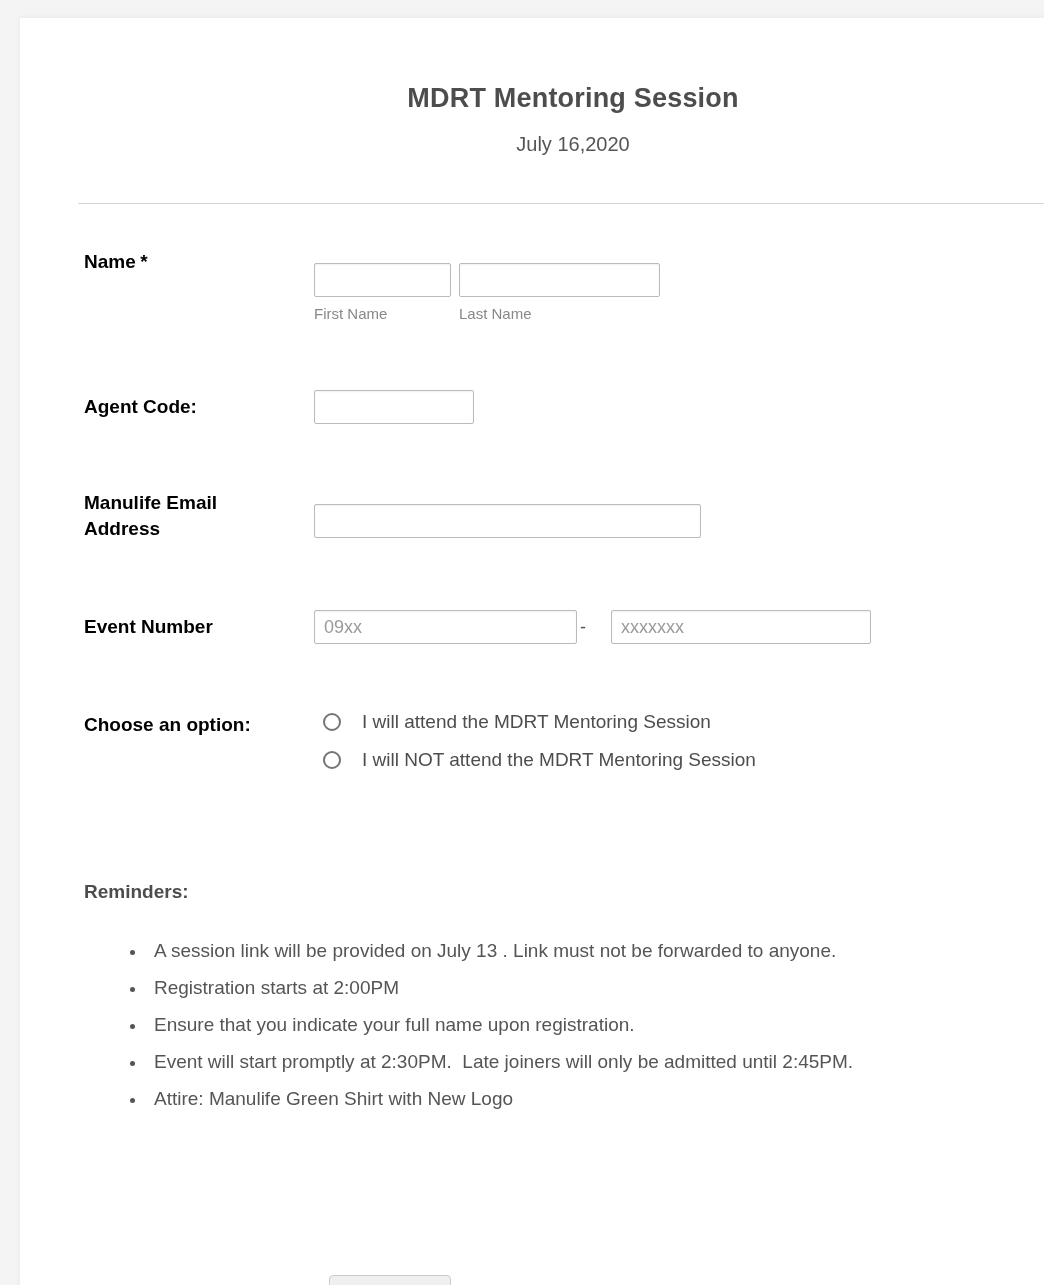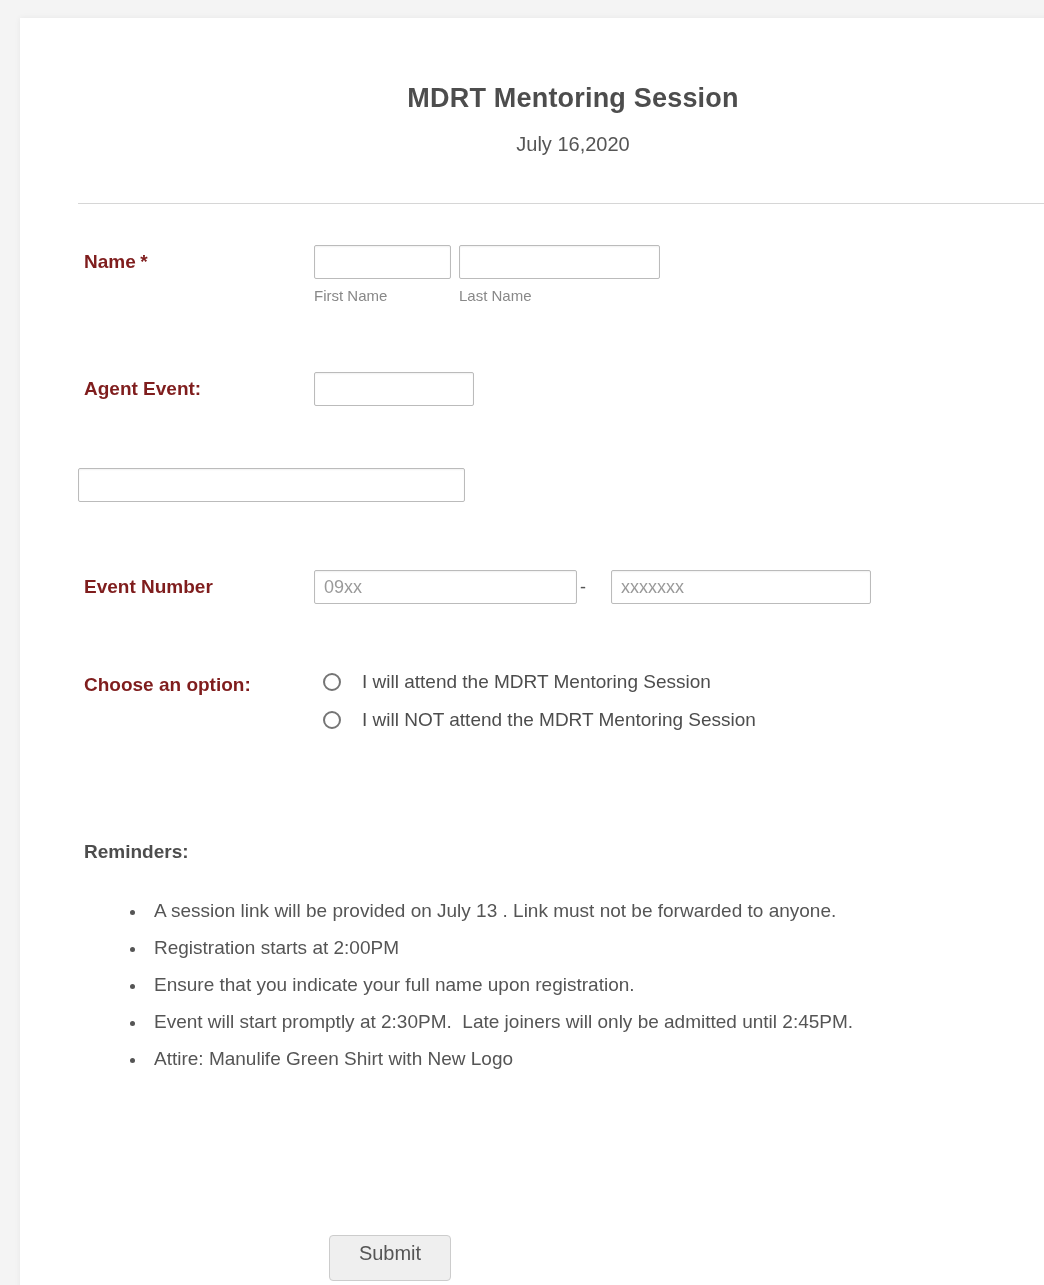--- a/index.html
+++ b/index.html
@@ -35,21 +35,21 @@
   .row-name      { margin-top: 41px; }
   .row-agent     { margin-top: 67px; }
   .row-email     { margin-top: 62px; }
   .row-mobile    { margin-top: 68px; }
   .row-choice    { margin-top: 64px; }
   .label-col {
     width: 236px; flex: 0 0 236px;
     padding: 4px 20px 0 6px;
   }
   .label {
-    font-size: 19px; font-weight: 700; color: #7f1d1d; line-height: 26px; text-align: center;
+    font-size: 19px; font-weight: 700; color: #000000; line-height: 26px; text-align: center;
   }
   .field-col { display: flex; align-items: flex-start; }
   .text-input {
     height: 34px;
     border: 1px solid #bbbbbb;
     background: #ffffff;
     box-shadow: inset 0 1px 2px rgba(0,0,0,0.06);
     font-family: "Liberation Sans", sans-serif;
     font-size: 18px; color: #3b82f6;
     padding: 16px 9px;
@@ -60,21 +60,21 @@
   .sublabel {
     margin-top: 8px;
     font-size: 15px; color: #888888; line-height: 18px;
   }
   .w-first  { width: 137px; }
   .w-last   { width: 201px; }
   .w-agent  { width: 160px; }
   .w-email  { width: 387px; }
   .w-area   { width: 263px; }
   .w-number { width: 260px; margin-left: 16px; }
-  .subfield { margin-right: 8px; }
+  .subfield { margin-right: 8px; margin-top: 18px; }
   .dash {
     align-self: center;
     font-size: 18px; color: #555555;
     padding: 0 9px 0 3px;
   }
   .choices { display: flex; flex-direction: column; }
   .choice-item {
     display: flex; align-items: center;
     height: 28px; margin-bottom: 10px;
     cursor: pointer;
@@ -148,28 +148,31 @@
         </div>
         <div class="subfield">
           <input type="text" class="text-input w-last" value="" style="">
           <div class="sublabel">Last Name</div>
         </div>
       </div>
     </div>
 
     <div class="row row-agent">
       <div class="label-col">
-        <span class="label">Agent Event:</span>
+        <span class="label">Agent Code:</span>
       </div>
       <div class="field-col">
         <input type="text" class="text-input w-agent" value="" style="">
       </div>
     </div>
 
     <div class="row row-email">
+      <div class="label-col">
+        <span class="label">Manulife Email Address</span>
+      </div>
       <div class="field-col">
         <div class="subfield">
           <input type="text" class="text-input w-email" value="" style="">
         </div>
       </div>
     </div>
 
     <div class="row row-mobile">
       <div class="label-col">
         <span class="label">Event Number</span>

